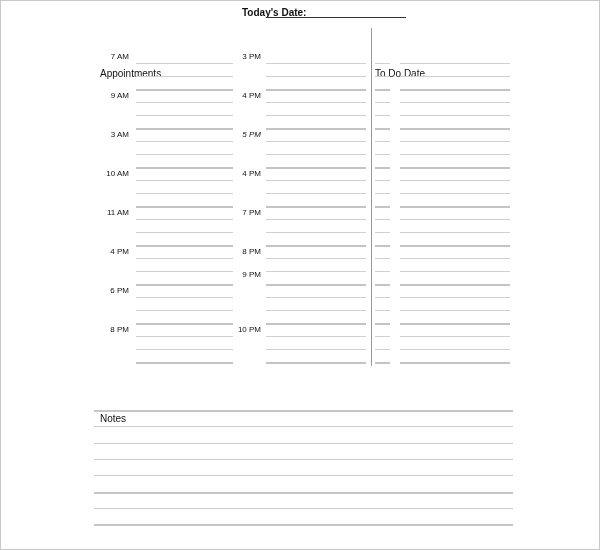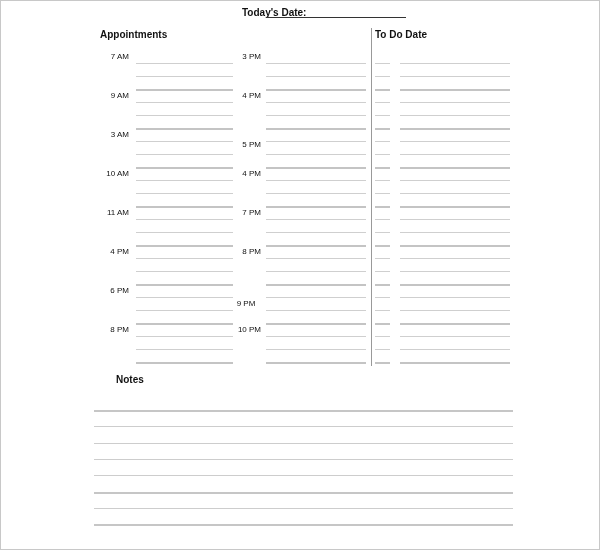--- a/index.html
+++ b/index.html
@@ -1,21 +1,21 @@
 <!DOCTYPE html>
 <html><head>
 <meta charset="utf-8">
 <style>
   html, body { margin: 0; padding: 0; background: #ffffff; }
   body { width: 600px; height: 550px; position: relative; overflow: hidden; font-family: "Liberation Sans", sans-serif; color: #111; }
   .frame { position: absolute; left: 0; top: 0; width: 598px; height: 548px; border: 1px solid #c8c8c8; }
   .abs { position: absolute; }
   .date-label { left: 202px; top: 7px; font-size: 10px; font-weight: bold; white-space: nowrap; margin-left: 40px; }
   .date-line { left: 266px; top: 17px; width: 140px; height: 1px; background: #333; }
-  .heading { font-size: 10px; font-weight: bold; white-space: nowrap; }
+  .heading { font-size: 10px; font-weight: normal; white-space: nowrap; margin-top: 39px; }
   .hour { font-size: 8px; white-space: nowrap; text-align: right; width: 30px; }
   .ln { height: 1px; background: #cfcfcf; }
   .ln.thick { height: 2px; background: #c4c4c4; }
   .divider { left: 371px; top: 28px; width: 1px; height: 338px; background: #999; }
   .note-ln { left: 94px; width: 419px; height: 1px; background: #cdcdcd; }
   .note-ln.thick { height: 2px; background: #c6c6c6; }
 </style>
 </head>
 <body>
 
@@ -62,37 +62,37 @@
     <div class="abs ln" style="left: 136px; width: 97px; top: 349px;"></div>
     <div class="abs ln thick" style="left: 136px; width: 97px; top: 362px;"></div>
     <div class="abs hour" style="left: 231px; top: 52px;">3 PM</div>
     <div class="abs ln" style="left: 266px; width: 100px; top: 63px;"></div>
     <div class="abs ln" style="left: 266px; width: 100px; top: 76px;"></div>
     <div class="abs ln thick" style="left: 266px; width: 100px; top: 89px;"></div>
     <div class="abs hour" style="left: 231px; top: 91px;">4 PM</div>
     <div class="abs ln" style="left: 266px; width: 100px; top: 102px;"></div>
     <div class="abs ln" style="left: 266px; width: 100px; top: 115px;"></div>
     <div class="abs ln thick" style="left: 266px; width: 100px; top: 128px;"></div>
-    <div class="abs hour" style="left: 231px; top: 140px;">5 PM</div>
+    <div class="abs hour" style="left: 231px; top: 130px; font-style: italic;">5 PM</div>
     <div class="abs ln" style="left: 266px; width: 100px; top: 141px;"></div>
     <div class="abs ln" style="left: 266px; width: 100px; top: 154px;"></div>
     <div class="abs ln thick" style="left: 266px; width: 100px; top: 167px;"></div>
     <div class="abs hour" style="left: 231px; top: 169px;">4 PM</div>
     <div class="abs ln" style="left: 266px; width: 100px; top: 180px;"></div>
     <div class="abs ln" style="left: 266px; width: 100px; top: 193px;"></div>
     <div class="abs ln thick" style="left: 266px; width: 100px; top: 206px;"></div>
     <div class="abs hour" style="left: 231px; top: 208px;">7 PM</div>
     <div class="abs ln" style="left: 266px; width: 100px; top: 219px;"></div>
     <div class="abs ln" style="left: 266px; width: 100px; top: 232px;"></div>
     <div class="abs ln thick" style="left: 266px; width: 100px; top: 245px;"></div>
     <div class="abs hour" style="left: 231px; top: 247px;">8 PM</div>
     <div class="abs ln" style="left: 266px; width: 100px; top: 258px;"></div>
     <div class="abs ln" style="left: 266px; width: 100px; top: 271px;"></div>
     <div class="abs ln thick" style="left: 266px; width: 100px; top: 284px;"></div>
-    <div class="abs hour" style="left: 231px; top: 299px; text-align: center;">9 PM</div>
+    <div class="abs hour" style="left: 231px; top: 270px;">9 PM</div>
     <div class="abs ln" style="left: 266px; width: 100px; top: 297px;"></div>
     <div class="abs ln" style="left: 266px; width: 100px; top: 310px;"></div>
     <div class="abs ln thick" style="left: 266px; width: 100px; top: 323px;"></div>
     <div class="abs hour" style="left: 231px; top: 325px;">10 PM</div>
     <div class="abs ln" style="left: 266px; width: 100px; top: 336px;"></div>
     <div class="abs ln" style="left: 266px; width: 100px; top: 349px;"></div>
     <div class="abs ln thick" style="left: 266px; width: 100px; top: 362px;"></div>
   </div>
 <div id="todo-area">
     <div class="abs ln" style="left: 375px; width: 15px; top: 63px;"></div>
@@ -138,21 +138,21 @@
     <div class="abs ln thick" style="left: 375px; width: 15px; top: 323px;"></div>
     <div class="abs ln thick" style="left: 400px; width: 110px; top: 323px;"></div>
     <div class="abs ln" style="left: 375px; width: 15px; top: 336px;"></div>
     <div class="abs ln" style="left: 400px; width: 110px; top: 336px;"></div>
     <div class="abs ln" style="left: 375px; width: 15px; top: 349px;"></div>
     <div class="abs ln" style="left: 400px; width: 110px; top: 349px;"></div>
     <div class="abs ln thick" style="left: 375px; width: 15px; top: 362px;"></div>
     <div class="abs ln thick" style="left: 400px; width: 110px; top: 362px;"></div>
   </div>
 
-<div class="abs heading" style="left:116px;top:374px;">Notes</div>
+<div class="abs heading" style="left:100px;top:374px;">Notes</div>
 <div id="notes-area">
     <div class="abs note-ln thick" style="top: 410px;"></div>
     <div class="abs note-ln" style="top: 426.3px;"></div>
     <div class="abs note-ln" style="top: 442.6px;"></div>
     <div class="abs note-ln" style="top: 458.9px;"></div>
     <div class="abs note-ln" style="top: 475.2px;"></div>
     <div class="abs note-ln thick" style="top: 491.5px;"></div>
     <div class="abs note-ln" style="top: 507.8px;"></div>
     <div class="abs note-ln thick" style="top: 524.1px;"></div>
   </div>

